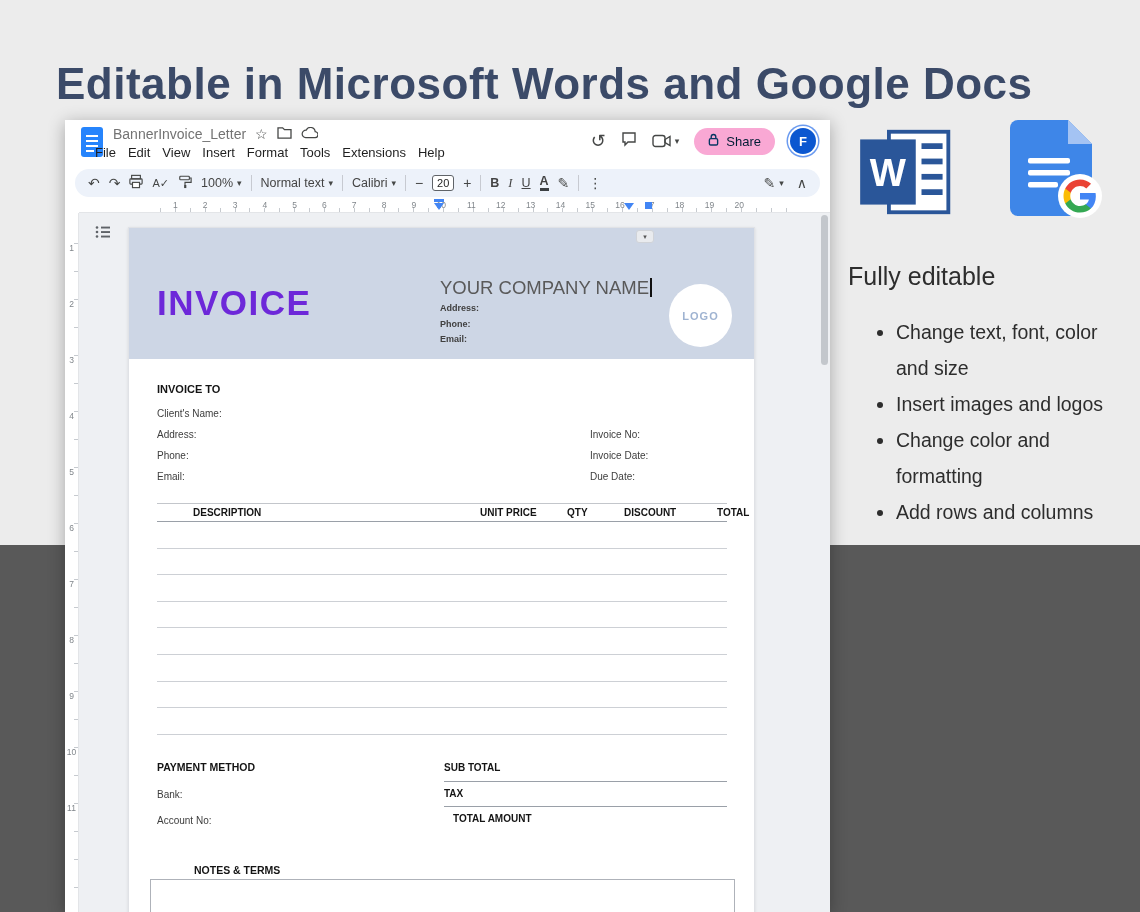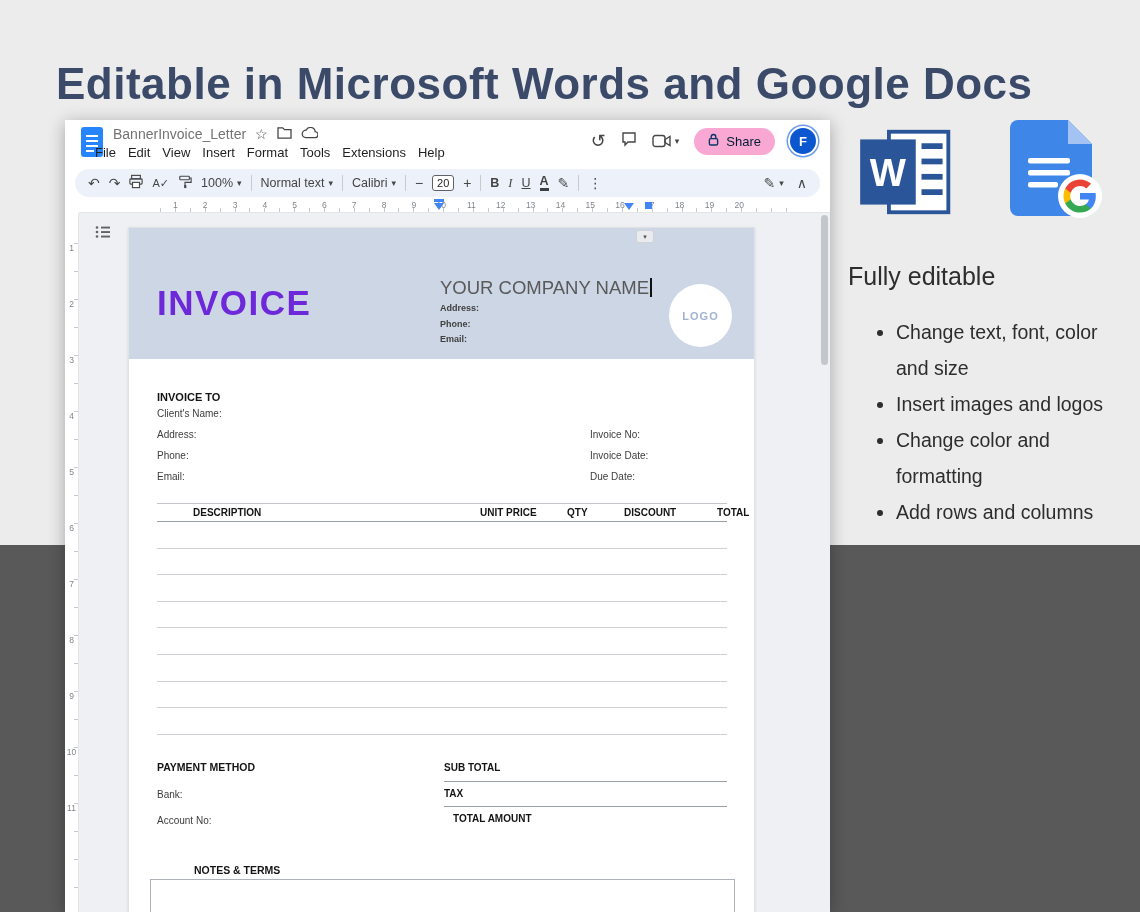--- a/index.html
+++ b/index.html
@@ -101,21 +101,21 @@
   .cursor-bar { display:inline-block; width:1.5px; height:19px; background:#111; margin-left:1px; vertical-align:-3px; }
   .company-labels { position:absolute; left:311px; top:75px; }
   .company-labels div { height:15.5px; font-size:9px; font-weight:700; color:#404040; }
   .logo-circle { position:absolute; left:540px; top:56px; width:63px; height:63px; border-radius:50%;
     background:#fff; display:flex; align-items:center; justify-content:center; font-size:11px;
     letter-spacing:1px; color:#9fb3d1; font-weight:600;text-align:right; }
   .table-chip { position:absolute; left:507px; top:2px; width:18px; height:13px; background:#e9ebee;
     border:1px solid #d0d3d8; border-radius:3px; font-size:7px; color:#555; display:flex;
     align-items:center; justify-content:center; }
 
-  .invoice-to { position:absolute; left:28px; top:163px; font-size:11px; font-weight:700; color:#141414; }
+  .invoice-to { position:absolute; left:28px; top:155px; font-size:11px; font-weight:700; color:#141414; }
   .client-labels { position:absolute; left:28px; top:180px; }
   .client-labels div { height:21px; font-size:10px; color:#3d3d3d; }
   .meta-labels { position:absolute; left:461px; top:201px; }
   .meta-labels div { height:21px; font-size:10px; color:#3d3d3d; }
 
   .tbl-head { position:absolute; left:28px; top:275px; width:570px; height:19px;
     border-top:1px solid #c3c6cb; border-bottom:1px solid #9aa0a8; font-size:10px; font-weight:700; color:#141414; }
   .tbl-head span { position:absolute; top:3px;margin-left:36px; }
   .th-desc { left:0; } .th-unit { left:287px; } .th-qty { left:374px; } .th-disc { left:431px; } .th-total { left:524px; }
   .tbl-rows { position:absolute; left:28px; top:294px; width:570px; }

